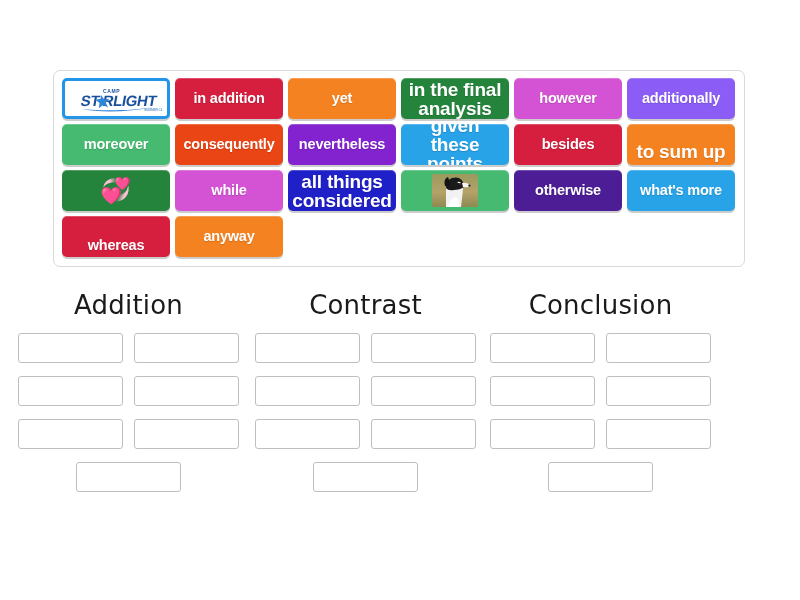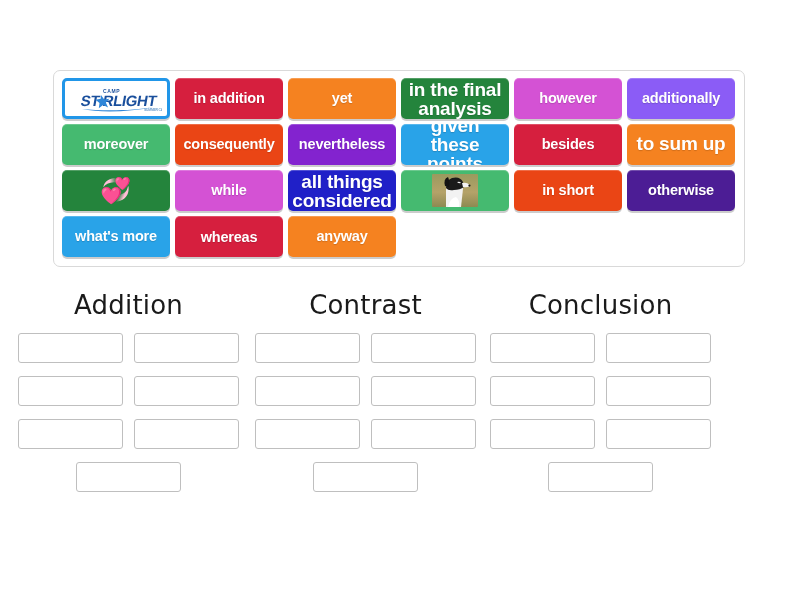--- a/index.html
+++ b/index.html
@@ -48,21 +48,21 @@
     border-radius: 5px;
     display: flex;
     align-items: center;
     justify-content: center;
     text-align: center;
     color: #ffffff;
     font-weight: bold;
     font-size: 14.5px;
     line-height: 15px;
     letter-spacing: -0.2px;
-    padding: 12px 3px;
+    padding: 4px 3px;
     box-shadow: 0 2px 0 rgba(0,0,0,0.20), inset 0 1px 0 rgba(255,255,255,0.22);
     overflow: hidden;
     user-select: none;
   }
 
   .tile .tile-text {
     display: block;
     width: 100%;
     text-shadow: 0 1px 1px rgba(0,0,0,0.16);
   }
@@ -214,23 +214,20 @@
               <path d="M14 33 L14 16 Q15 9 21 7 Q27 5 30 10 L31 15 L29 33 z" fill="#f2f2f2"></path>
               <path d="M14 14 Q14 6 20 4 Q28 2 31 8 L32 13 Q28 16 22 16 Q16 17 14 14 z" fill="#1a1a1a"></path>
               <path d="M30 9 Q36 8 38 12 Q35 14 31 13 z" fill="#f4f4f4"></path>
               <circle cx="37.4" cy="11.6" r="1.1" fill="#141414"></circle>
               <path d="M25 8 q3 -1 4 1 q-2 1 -4 -1z" fill="#f0f0f0"></path>
               <circle cx="28.5" cy="10.2" r="0.9" fill="#2b2b2b"></circle>
               <path d="M13 12 Q11 5 16 3 Q18 7 17 13 z" fill="#131313"></path>
               <path d="M16 33 Q18 24 24 23 Q28 26 27 33 z" fill="#ffffff"></path>
             </svg></span>
         </div>
-        <div class="tile" style="background: rgb(234, 69, 21);">
-          <span class="tile-text">in short</span>
-        </div>
         <div class="tile" style="background: #4c1d95;">
           <span class="tile-text">otherwise</span>
         </div>
         <div class="tile" style="background: rgb(41, 163, 232);">
           <span class="tile-text">what's more</span>
         </div>
         <div class="tile" style="background: rgb(214, 31, 62); align-items: flex-end;">
           <span class="tile-text">whereas</span>
         </div>
         <div class="tile" style="background: rgb(245, 130, 32);">

